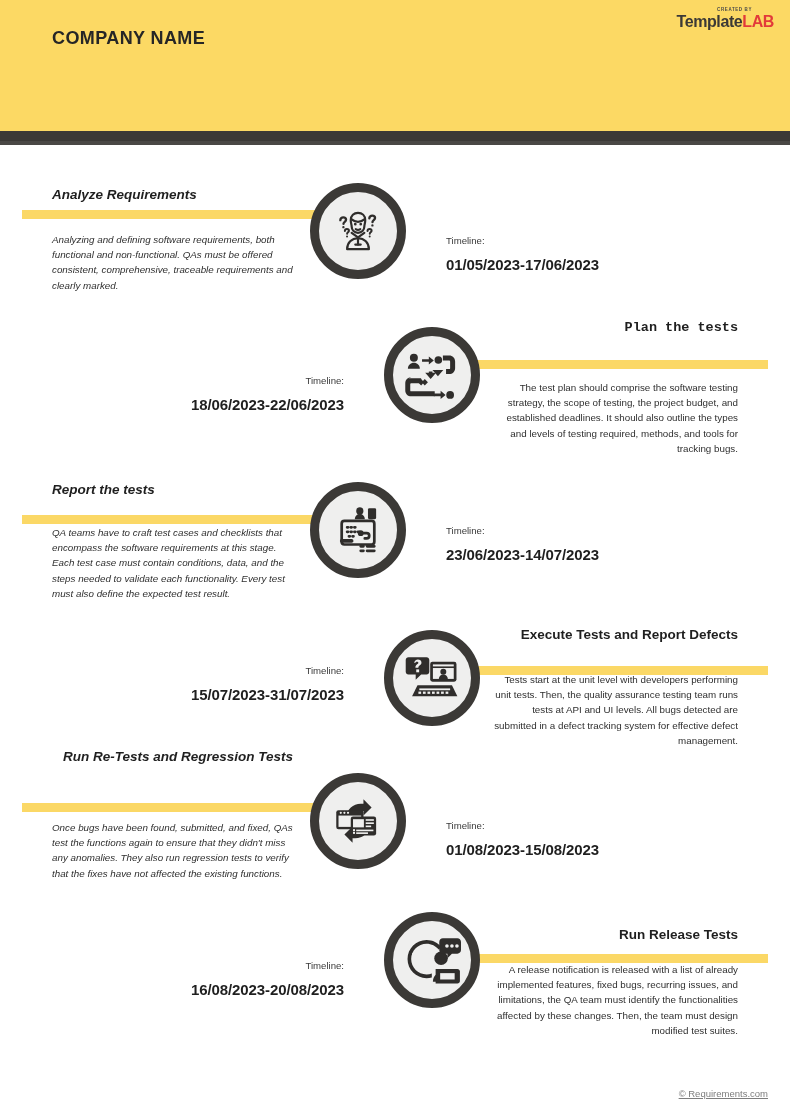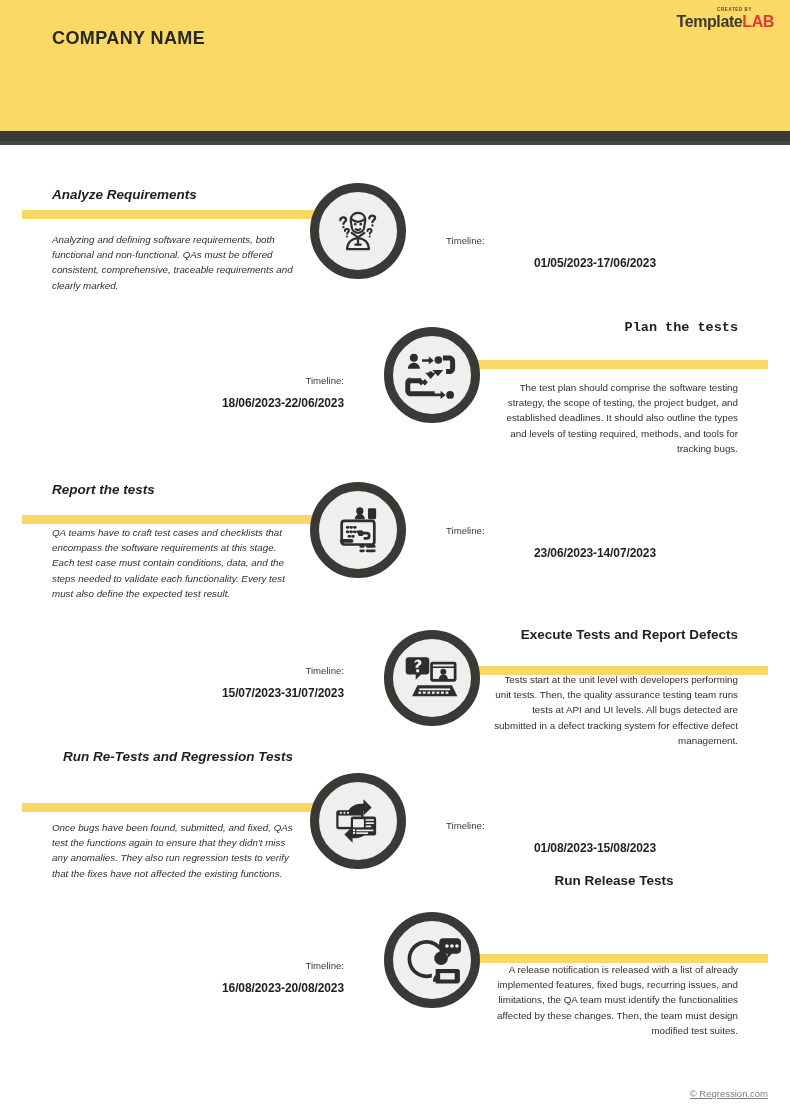--- a/index.html
+++ b/index.html
@@ -145,26 +145,25 @@
   }
   .step.left  .timecol { left: 446px; text-align: left; }
   .step.right .timecol { left: 134px; text-align: right; }
 
   .time-label {
     font-size: 9.6px;
     color: #3a3a3a;
     margin: 0 0 10px 0;
   }
   .time-value {
-    font-size: 12px;
+    font-size: 15px;
     font-weight: bold;
     color: #1f1f1f;
     margin: 0;
     letter-spacing: -0.1px;
-    text-align: right;
   }
 
   
   .footer {
     position: absolute;
     right: 22px;
     bottom: 18px;
     font-size: 9.5px;
     color: #7d7d7d;
     text-decoration: underline;
@@ -362,26 +361,26 @@
       <path d="M33 56c0-6 4-10 9-10s9 4 9 10z"></path>
       <path d="M36 42h24c1.5 0 2.8 1.2 2.8 2.8v10.4c0 1.5-1.2 2.8-2.8 2.8H36z"></path>
       <path d="M41 46.5h16v7H41z" fill="#efefee"></path>
       <path d="M44 8h16c2.2 0 4 1.8 4 4v9c0 2.2-1.8 4-4 4h-6l-5 5v-5h-5c-2.2 0-4-1.8-4-4v-9c0-2.2 1.8-4 4-4z"></path>
       <circle cx="48.5" cy="16.5" r="2" fill="#efefee"></circle>
       <circle cx="54" cy="16.5" r="2" fill="#efefee"></circle>
       <circle cx="59.5" cy="16.5" r="2" fill="#efefee"></circle>
     </svg>
         </span>
       </div>
-      <div class="txtcol" style="top: 712px; text-align: center;">
+      <div class="txtcol" style="top: 766px;">
         <div class="step-title">Run Release Tests</div>
       </div>
       <div class="txtcol" style="top: 802px;">
         <p class="step-desc">A release notification is released with a list of already implemented features, fixed bugs, recurring issues, and limitations, the QA team must identify the functionalities affected by these changes. Then, the team must design modified test suites.</p>
       </div>
       <div class="timecol" style="top: 800px;">
         <p class="time-label">Timeline:</p>
         <p class="time-value">16/08/2023-20/08/2023</p>
       </div>
     </div>
   </div>
 
-<div class="footer">© Regression.com</div>
+<div class="footer">© Requirements.com</div>
 
 </body></html>

